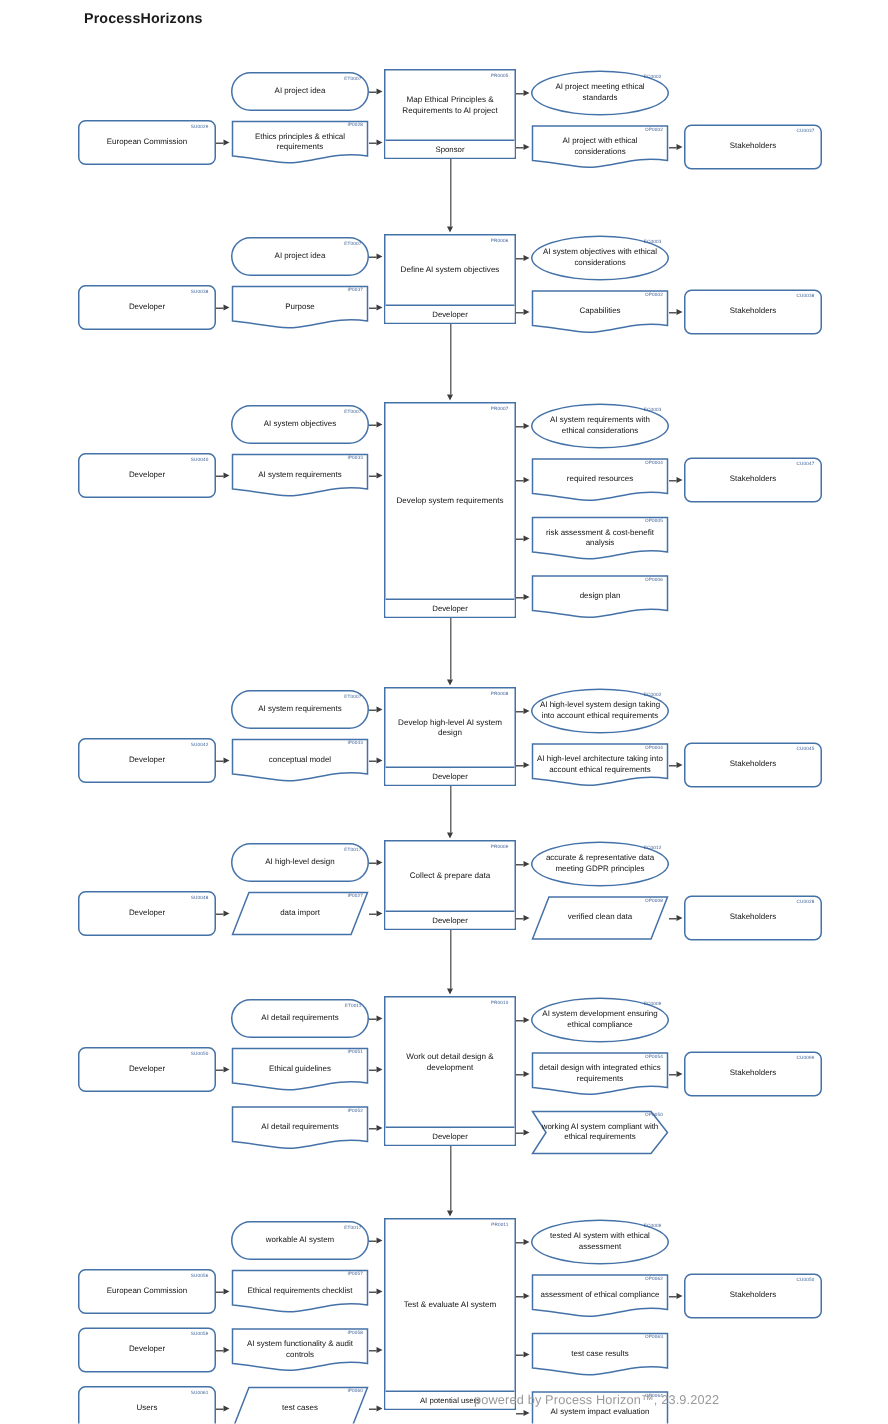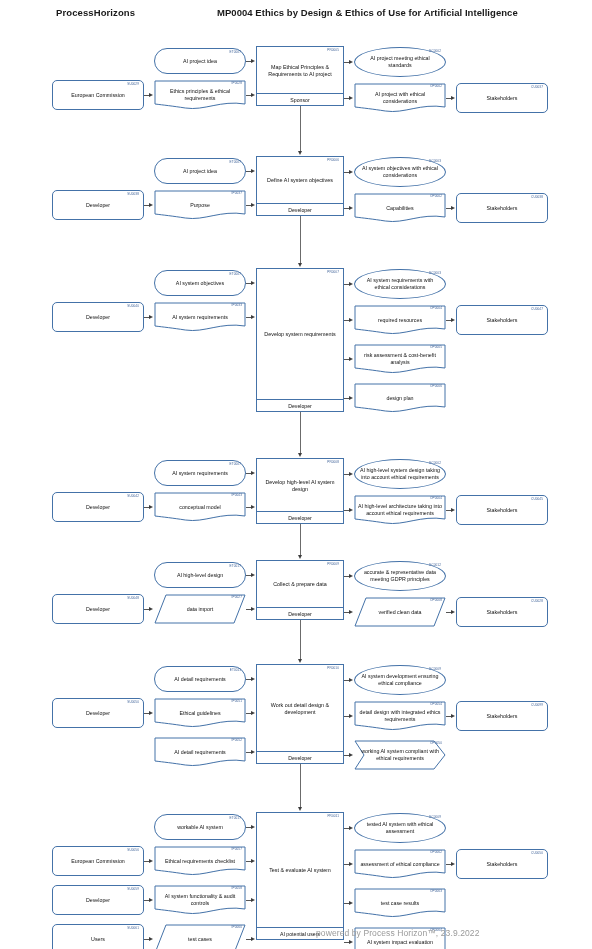--- a/index.html
+++ b/index.html
@@ -79,21 +79,20 @@
   .footer{
     position:absolute;left:316px;top:928px;
     font-size:8.5px;color:#9a9a9a;letter-spacing:.1px;white-space:nowrap;
   }
 </style>
 </head>
 <body>
 
 <div class="header">
   <div class="brand">ProcessHorizons</div>
-  <div class="doc-title">MP0004 Ethics by Design &amp; Ethics of Use for Artificial Intelligence</div>
 </div>
 
 <div class="canvas" id="canvas">
     <div class="node shape-proc" style="left: 256px; top: 20px; width: 88px; height: 60px;">
       <div class="code">PR0005</div>
       <div class="proc-title">Map Ethical Principles &amp; Requirements to AI project</div>
       <div class="proc-role">Sponsor</div>
     </div>
     <div class="node shape-pill" style="left: 154px; top: 22px; width: 92px; height: 26px;">
       <div class="code">ET0007</div>

